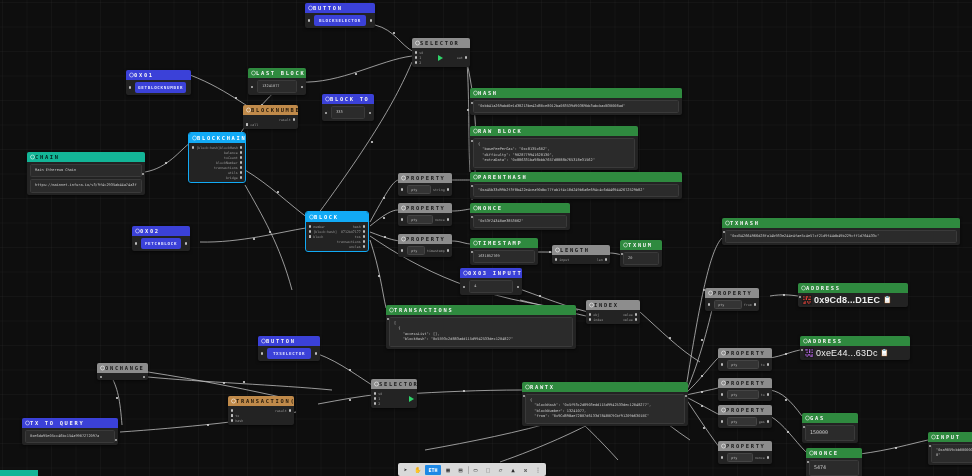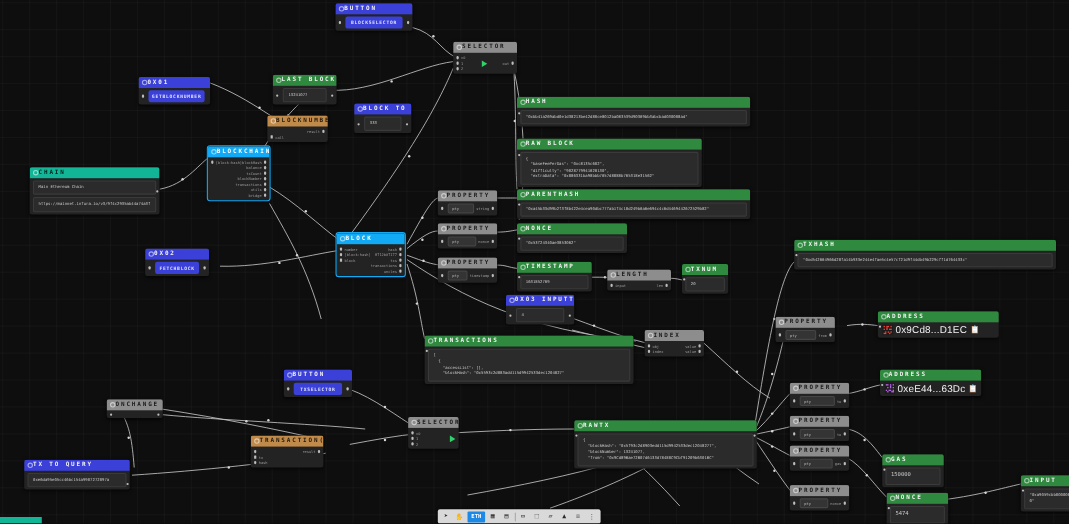--- a/index.html
+++ b/index.html
@@ -572,21 +572,21 @@
     <div class="body row">
       <span class="pin pin-l"></span>
       <div class="field">pty</div>
       <span style="font-size:3.3px;color:#9a9a9a">from</span>
       <span class="pin pin-r"></span>
     </div>
   </div>
 
   <div class="node" style="left:798px;top:283px;width:110px;">
     <div class="hdr green">ADDRESS</div>
-    <div class="body row" style="padding:2px 4px;">
+    <div class="body row" style="padding:2px 4px;font-weight:bold;">
       <svg class="ident" viewBox="0 0 8 8">
         <rect width="8" height="8" fill="#1c1c1c"></rect>
         <g fill="#e8423a">
           <rect x="1" y="1" width="1" height="1"></rect>
             <rect x="3" y="1" width="2" height="1"></rect>
             <rect x="6" y="1" width="1" height="1"></rect>
           <rect x="1" y="3" width="1" height="1"></rect>
             <rect x="3" y="2" width="1" height="2"></rect>
             <rect x="5" y="3" width="2" height="1"></rect>
           <rect x="2" y="5" width="1" height="1"></rect>
@@ -605,21 +605,21 @@
   <div class="node" style="left:718px;top:348px;width:54px;">
     <div class="hdr grey">PROPERTY</div>
     <div class="body row">
       <span class="pin pin-l"></span>
       <div class="field">pty</div>
       <span style="font-size:3.3px;color:#9a9a9a">to</span>
       <span class="pin pin-r"></span>
     </div>
   </div>
 
-  <div class="node" style="left:800px;top:336px;width:92px;">
+  <div class="node" style="left:800px;top:336px;width:110px;">
     <div class="hdr green">ADDRESS</div>
     <div class="body row" style="padding:2px 4px;">
       <svg class="ident" viewBox="0 0 8 8">
         <rect width="8" height="8" fill="#1c1c1c"></rect>
         <g fill="#b763e8">
           <rect x="1" y="1" width="2" height="1"></rect>
             <rect x="4" y="1" width="1" height="1"></rect>
             <rect x="6" y="1" width="1" height="1"></rect>
           <rect x="2" y="3" width="1" height="1"></rect>
             <rect x="4" y="2" width="1" height="2"></rect>

